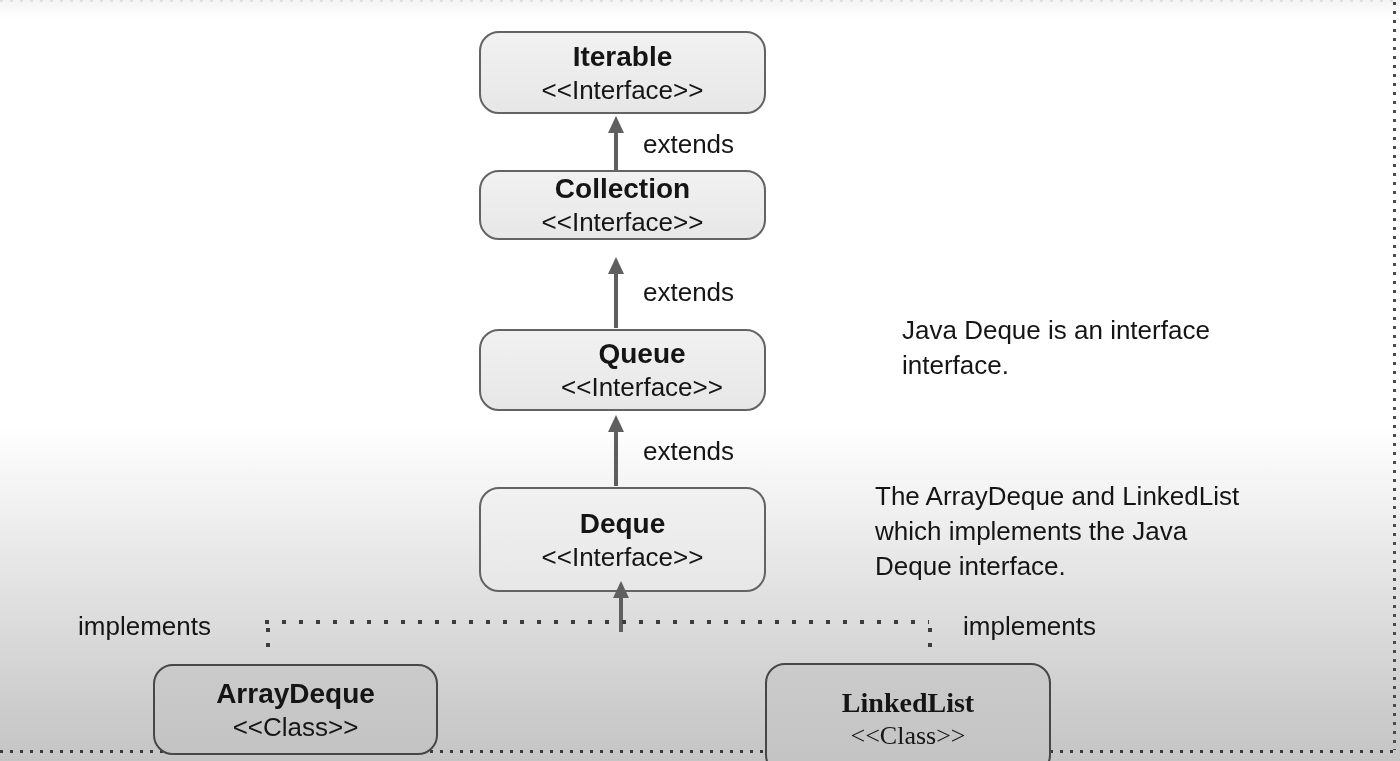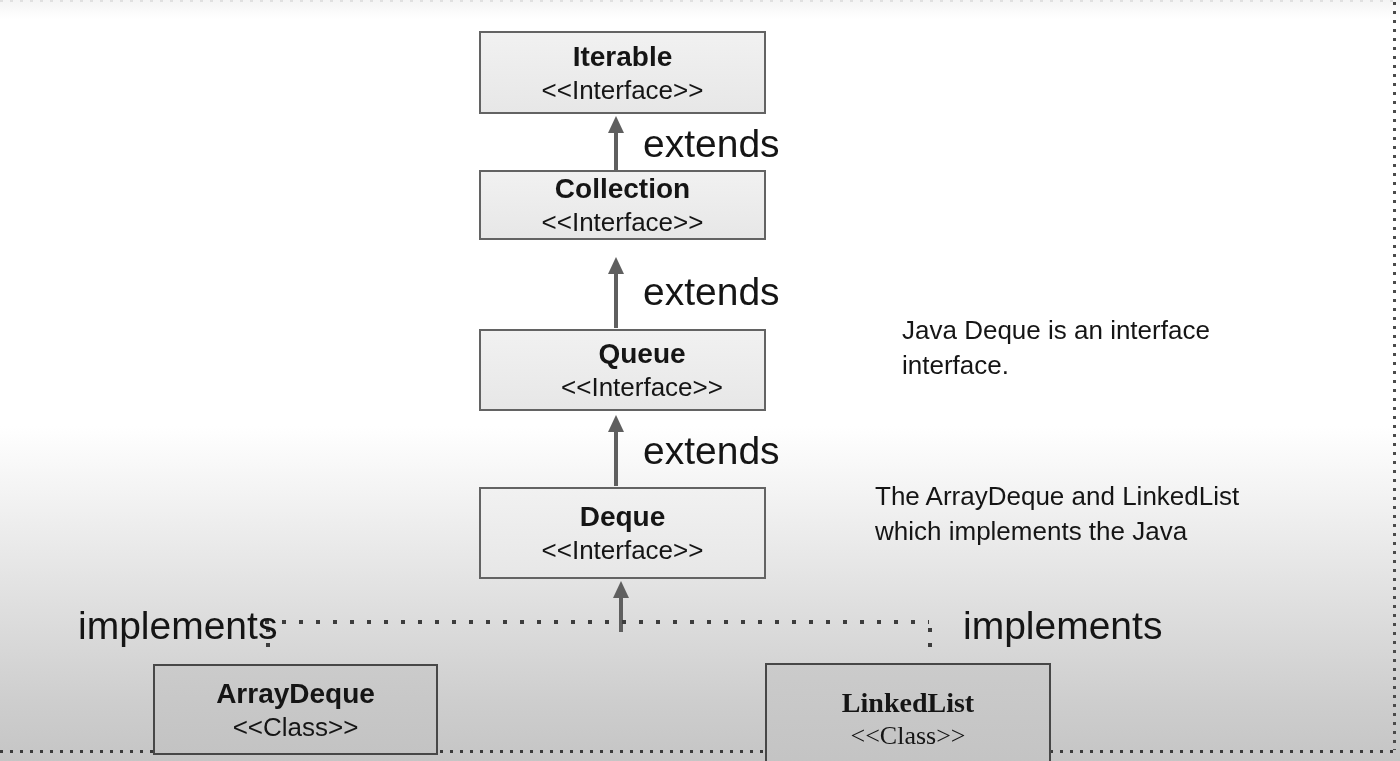--- a/index.html
+++ b/index.html
@@ -32,37 +32,38 @@
 
   
   .node {
     position: absolute;
     box-sizing: border-box;
     display: flex;
     flex-direction: column;
     align-items: center;
     justify-content: center;
     text-align: center;
+    border-radius: 20px;
   }
   .node .node-name { font-weight: bold; font-size: 28px; line-height: 34px; }
   .node .node-stereo { font-size: 26px; line-height: 32px; }
 
   .iface {
     background: linear-gradient(to bottom, #f1f1f1, #e7e7e7);
     border: 2px solid #636363;
   }
   .cls {
     background: linear-gradient(to bottom, #cbcbcb, #c3c3c3);
     border: 2px solid #474747;
   }
 
   .n-iterable   { left: 479px; top: 31px;  width: 287px; height: 83px; }
   .n-collection { left: 479px; top: 170px; width: 287px; height: 70px; }
   .n-queue      { left: 479px; top: 329px; width: 287px; height: 82px; padding-left: 39px; }
-  .n-deque      { left: 479px; top: 487px; width: 287px; height: 92px; }
+  .n-deque      { left: 479px; top: 487px; width: 287px; height: 105px; }
   .n-arraydeque { left: 153px; top: 664px; width: 285px; height: 91px; }
   .n-linkedlist { left: 765px; top: 663px; width: 286px; height: 112px; font-family: Liberation Serif, serif; }
 
   
   .arrow {
     position: absolute;
     width: 16px;
     display: flex;
     flex-direction: column;
     align-items: center;
@@ -87,21 +88,21 @@
   }
   .dots-v {
     position: absolute; width: 4px;
     background-image: repeating-linear-gradient(to bottom, #3d3d3d 0 4px, transparent 4px 15px);
   }
   .connector-line { left: 265px; top: 620px; width: 664px; }
   .stub-left  { left: 266px; top: 628px; height: 24px; }
   .stub-right { left: 928px; top: 628px; height: 30px; }
 
   
-  .lbl { position: absolute; font-size: 39px; line-height: 30px; white-space: nowrap; }
+  .lbl { position: absolute; font-size: 26px; line-height: 30px; white-space: nowrap; }
   .extends-1 { left: 643px; top: 129px; }
   .extends-2 { left: 643px; top: 277px; }
   .extends-3 { left: 643px; top: 436px; }
   .implements-left  { left: 78px;  top: 611px; }
   .implements-right { left: 963px; top: 611px; }
 
   
   .note { position: absolute; font-size: 26px; line-height: 35px; }
   .note-1 { left: 868px; top: 313px; margin-left: 34px; }
   .note-2 { left: 875px; top: 479px; }
@@ -173,15 +174,16 @@
   <div class="lbl implements-right">implements</div>
 
   <div class="note note-1">
     <div>Java Deque is an interface</div>
     <div>interface.</div>
   </div>
 
   <div class="note note-2">
     <div>The ArrayDeque and LinkedList</div>
     <div>which implements the Java</div>
+    <div>Deque interface.</div>
   </div>
 
 </div>
 
 </body></html>

